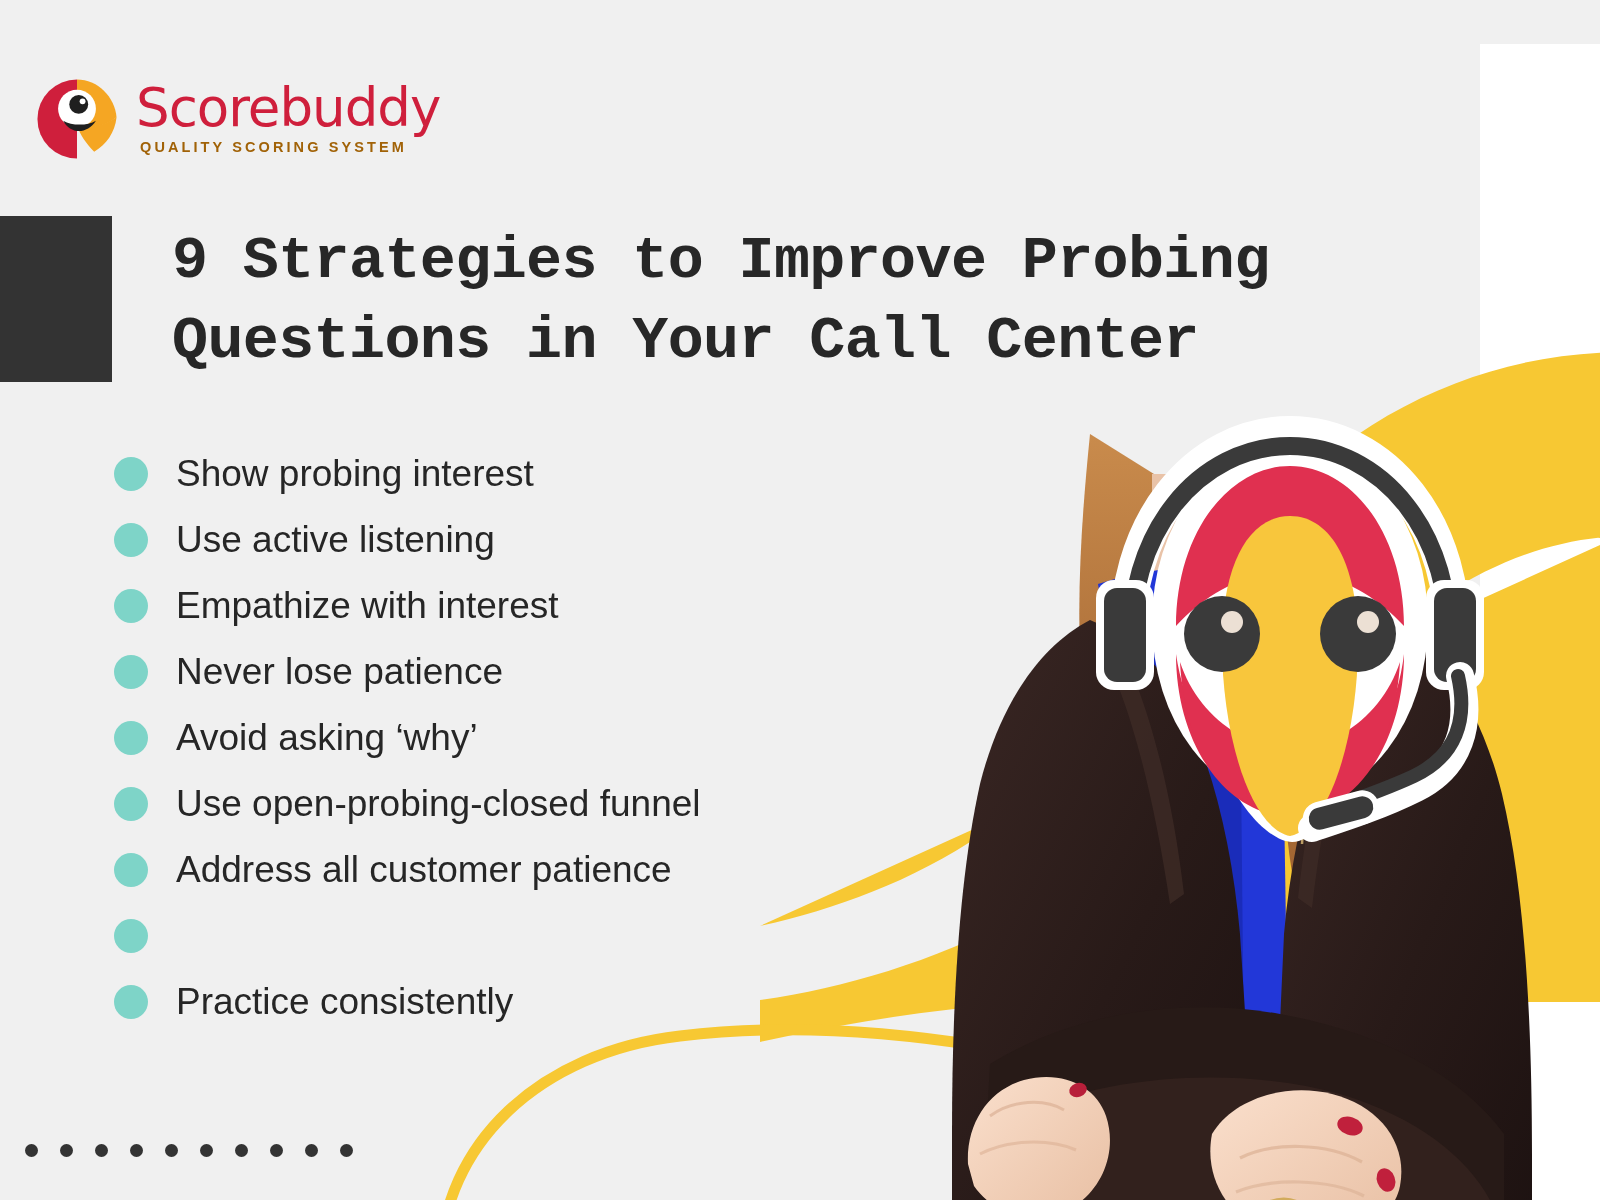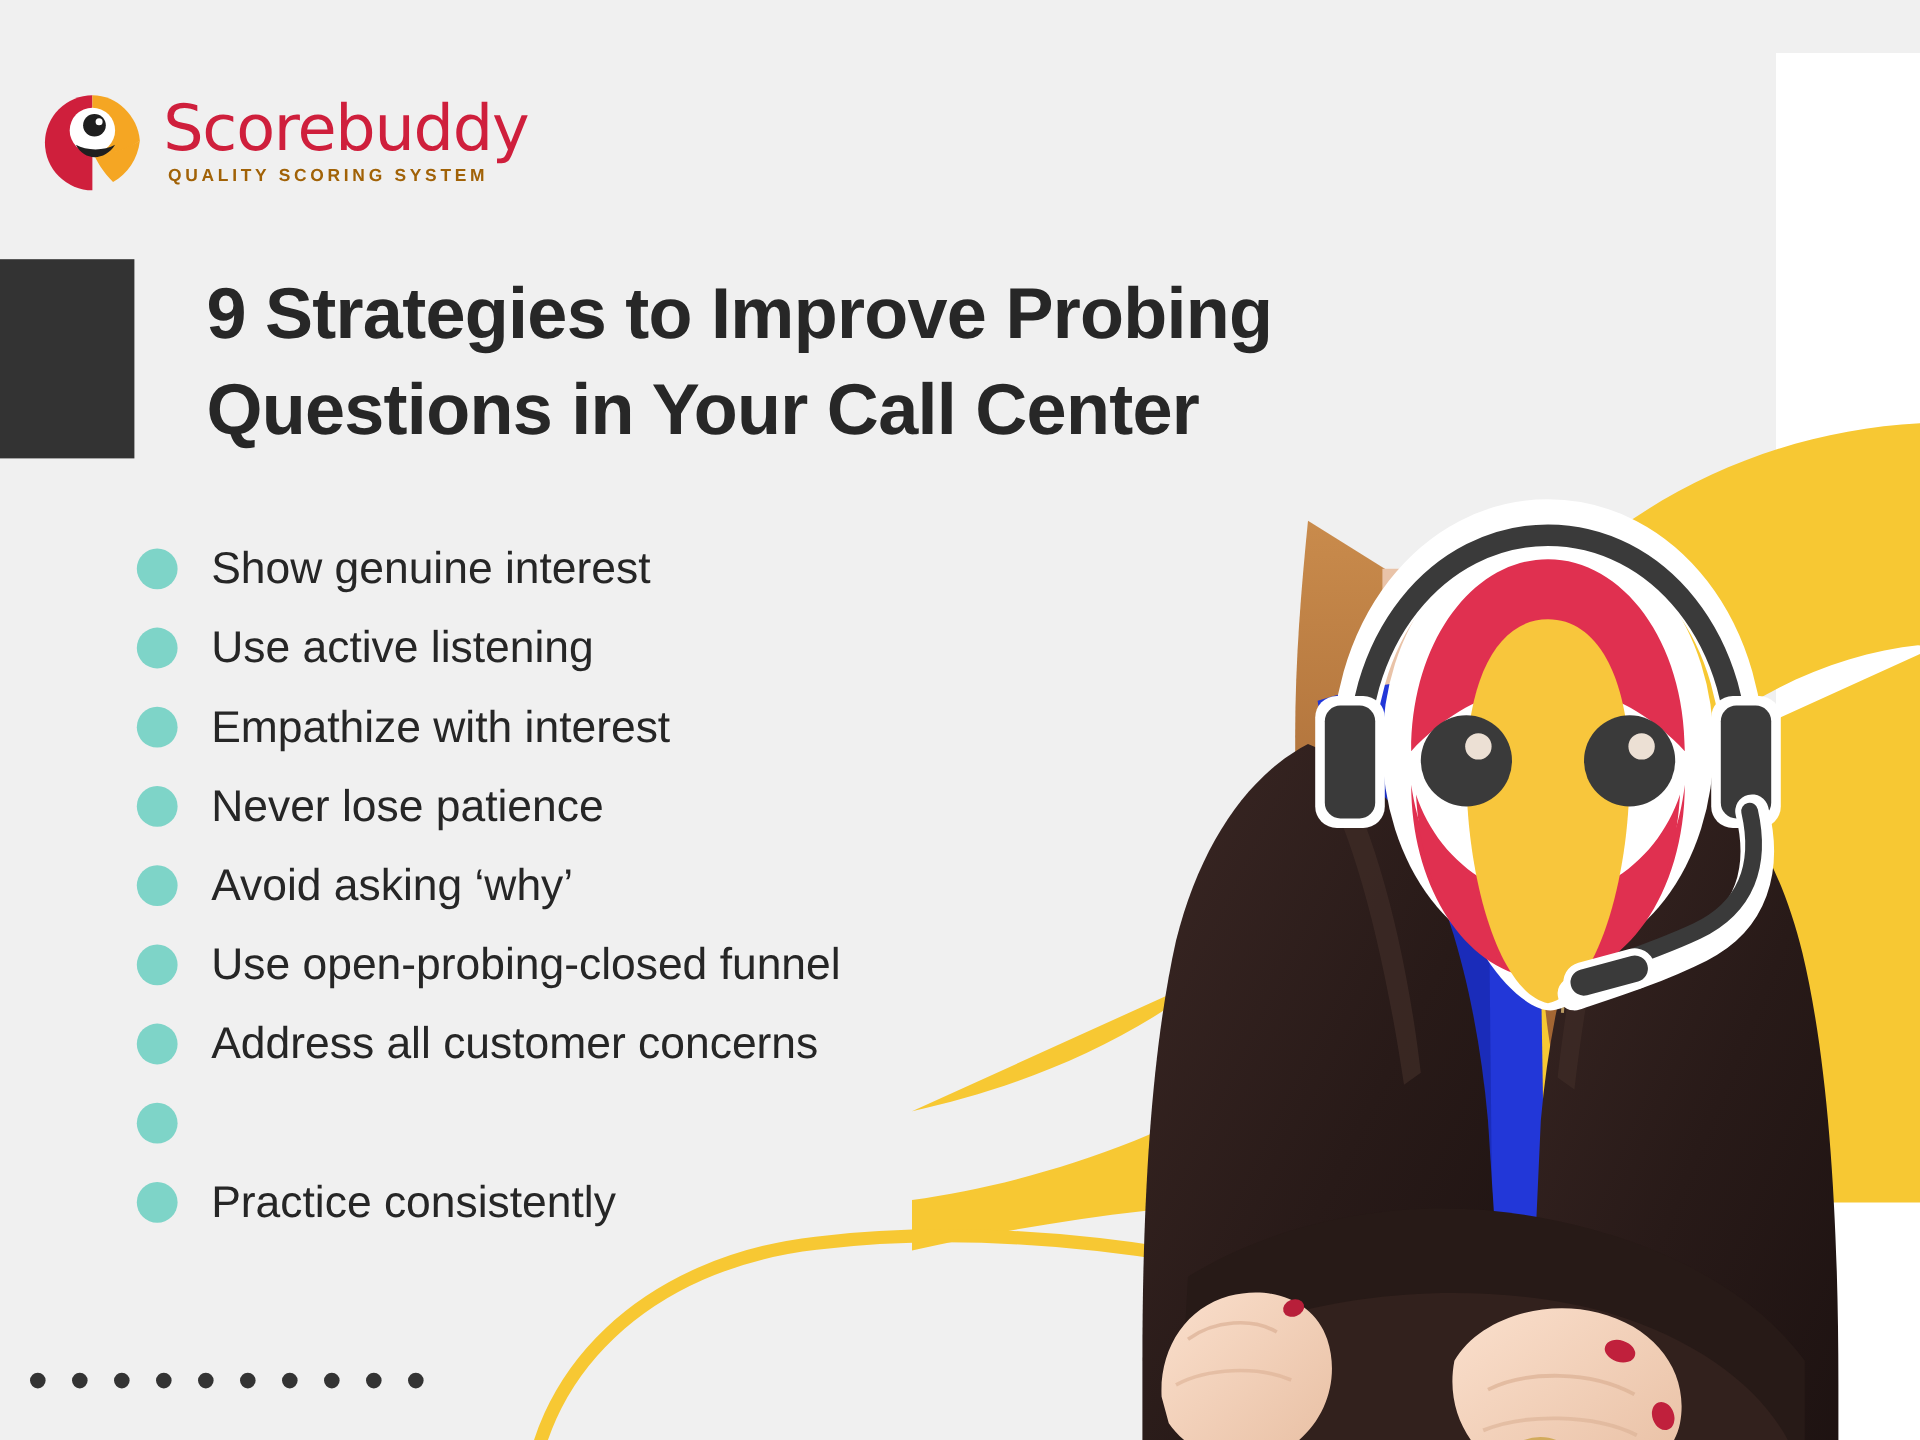--- a/index.html
+++ b/index.html
@@ -109,21 +109,21 @@
   .title {
     position: absolute;
     left: 172px;
     top: 178px;
     width: 1120px;
     font-size: 60px;
     line-height: 1.33;
     font-weight: bold;
     color: #272727;
     letter-spacing: -0.6px;
-    font-family: Liberation Sans, sans-serif;
+    font-family: Liberation Mono, monospace;
   }
 
   
   .bullets {
     position: absolute;
     left: 114px;
     top: 397px;
     width: 880px;
   }
   .bullet-row {
@@ -254,21 +254,21 @@
   </div>
 
   <div class="title">
     <span>9 Strategies to Improve Probing</span><br>
     <span>Questions in Your Call Center</span>
   </div>
 
   <div class="bullets">
     <div class="bullet-row">
       <span class="bullet-dot"></span>
-      <span class="bullet-label">Show genuine interest</span>
+      <span class="bullet-label">Show probing interest</span>
     </div>
     <div class="bullet-row">
       <span class="bullet-dot"></span>
       <span class="bullet-label">Use active listening</span>
     </div>
     <div class="bullet-row">
       <span class="bullet-dot"></span>
       <span class="bullet-label">Empathize with interest</span>
     </div>
     <div class="bullet-row">
@@ -278,21 +278,21 @@
     <div class="bullet-row">
       <span class="bullet-dot"></span>
       <span class="bullet-label">Avoid asking ‘why’</span>
     </div>
     <div class="bullet-row">
       <span class="bullet-dot"></span>
       <span class="bullet-label">Use open-probing-closed funnel</span>
     </div>
     <div class="bullet-row">
       <span class="bullet-dot"></span>
-      <span class="bullet-label">Address all customer concerns</span>
+      <span class="bullet-label">Address all customer patience</span>
     </div>
     <div class="bullet-row">
       <span class="bullet-dot"></span>
     </div>
     <div class="bullet-row">
       <span class="bullet-dot"></span>
       <span class="bullet-label">Practice consistently</span>
     </div>
   </div>
 

